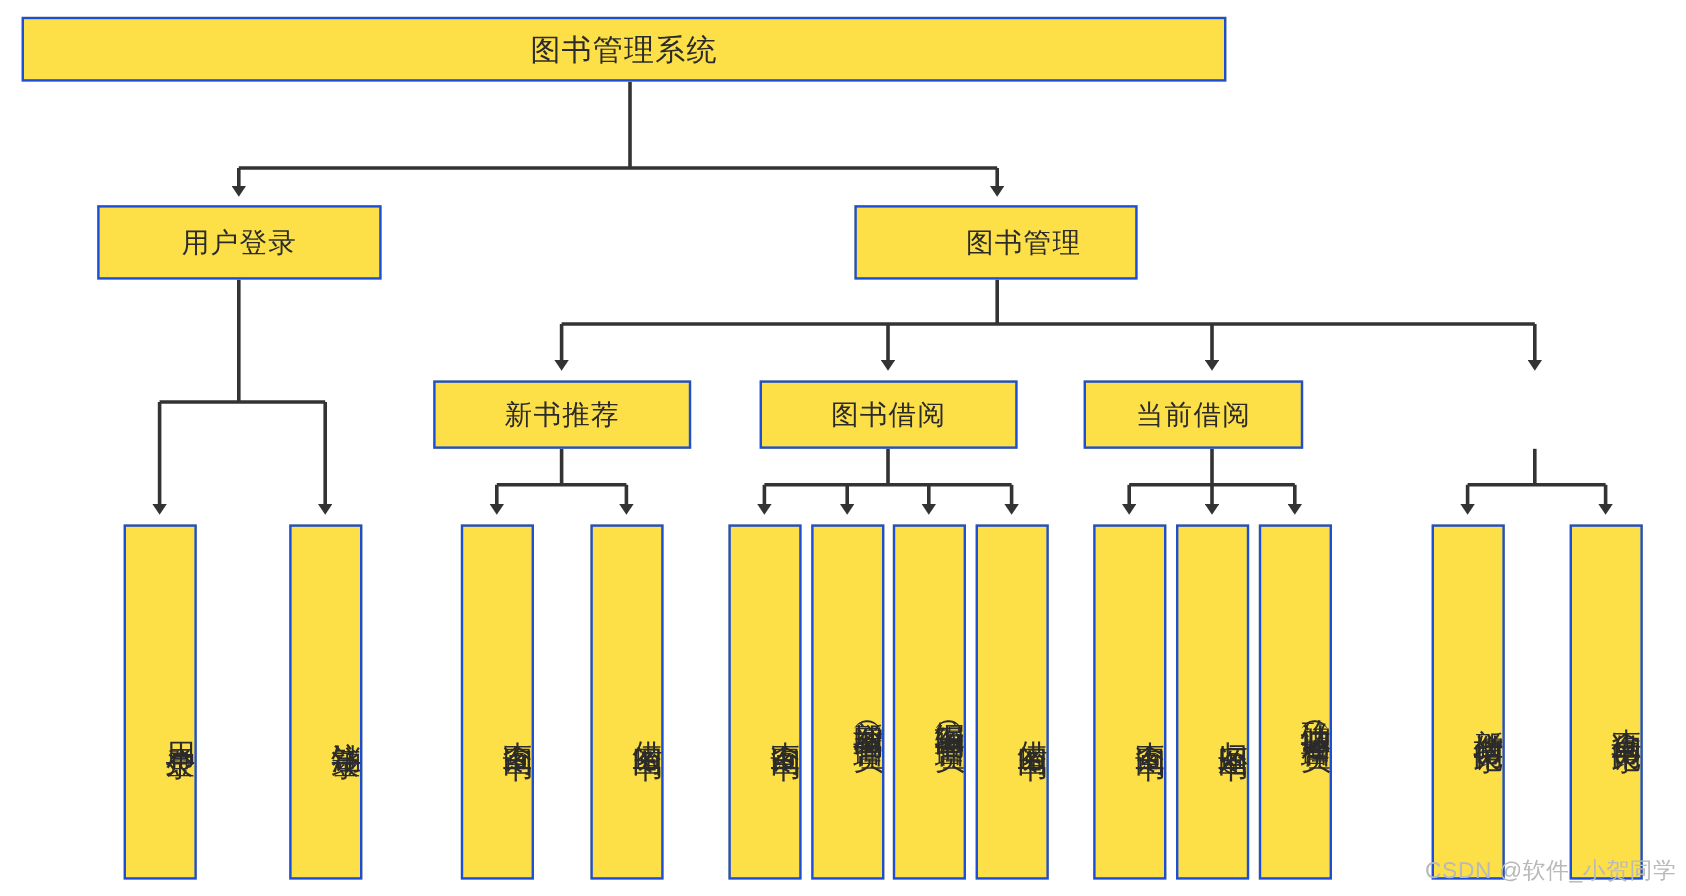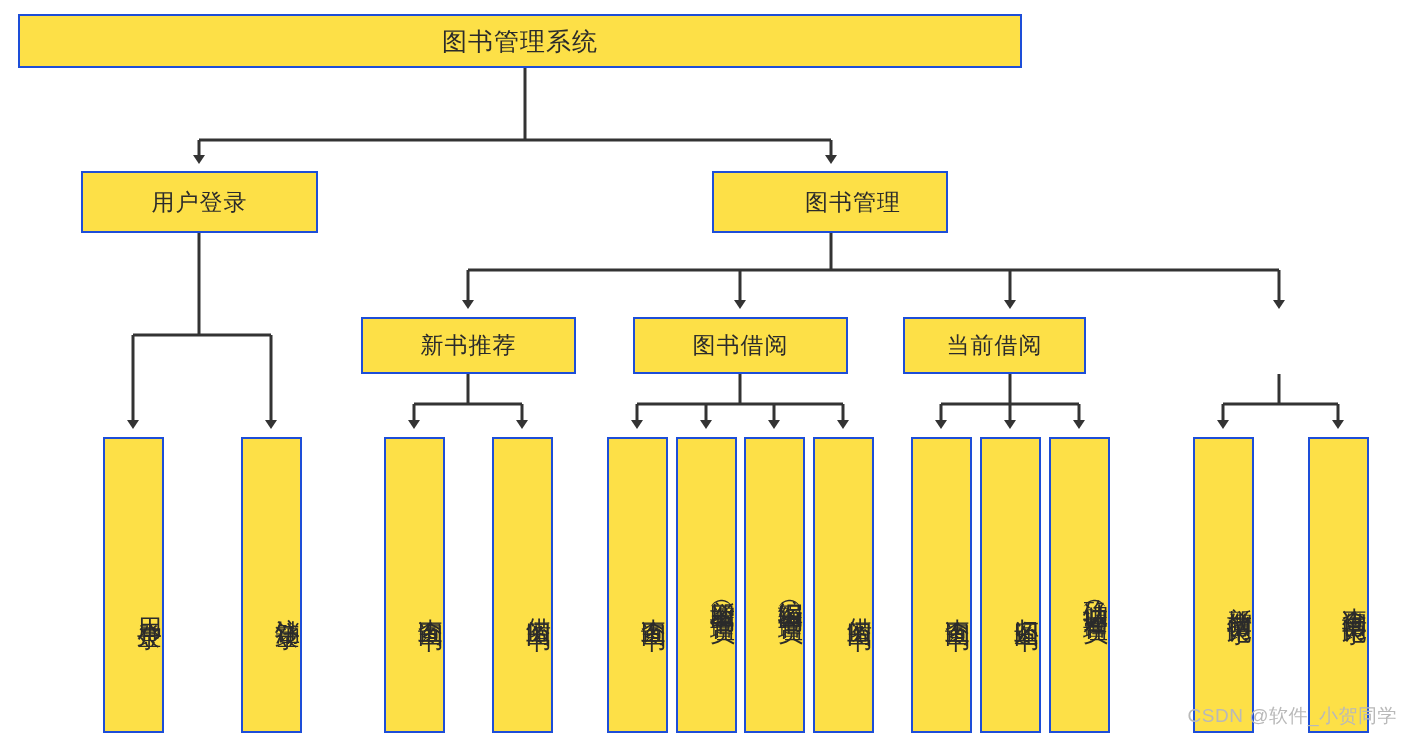--- a/index.html
+++ b/index.html
@@ -78,21 +78,21 @@
     top: 317px;
     height: 57px;
   }
   .leaf {
     top: 437px;
     height: 296px;
   }
   #watermark {
     position: absolute;
     right: 8px;
-    bottom: 18px;
+    bottom: 8px;
     font-size: 19px;
     color: #b9b9b9;
     letter-spacing: 0.5px;
     white-space: nowrap;
   }
 </style>
 </head>
 <body>
 
 <div id="canvas">

